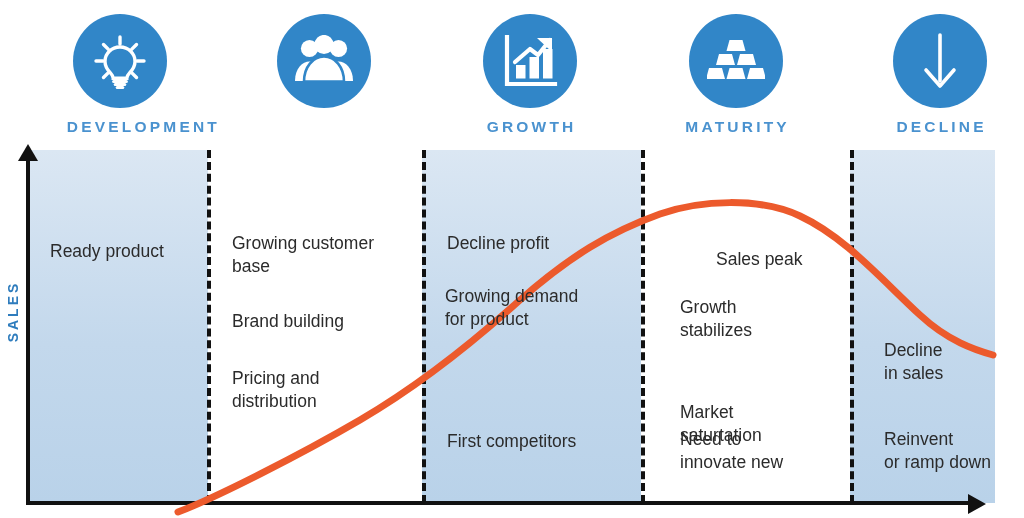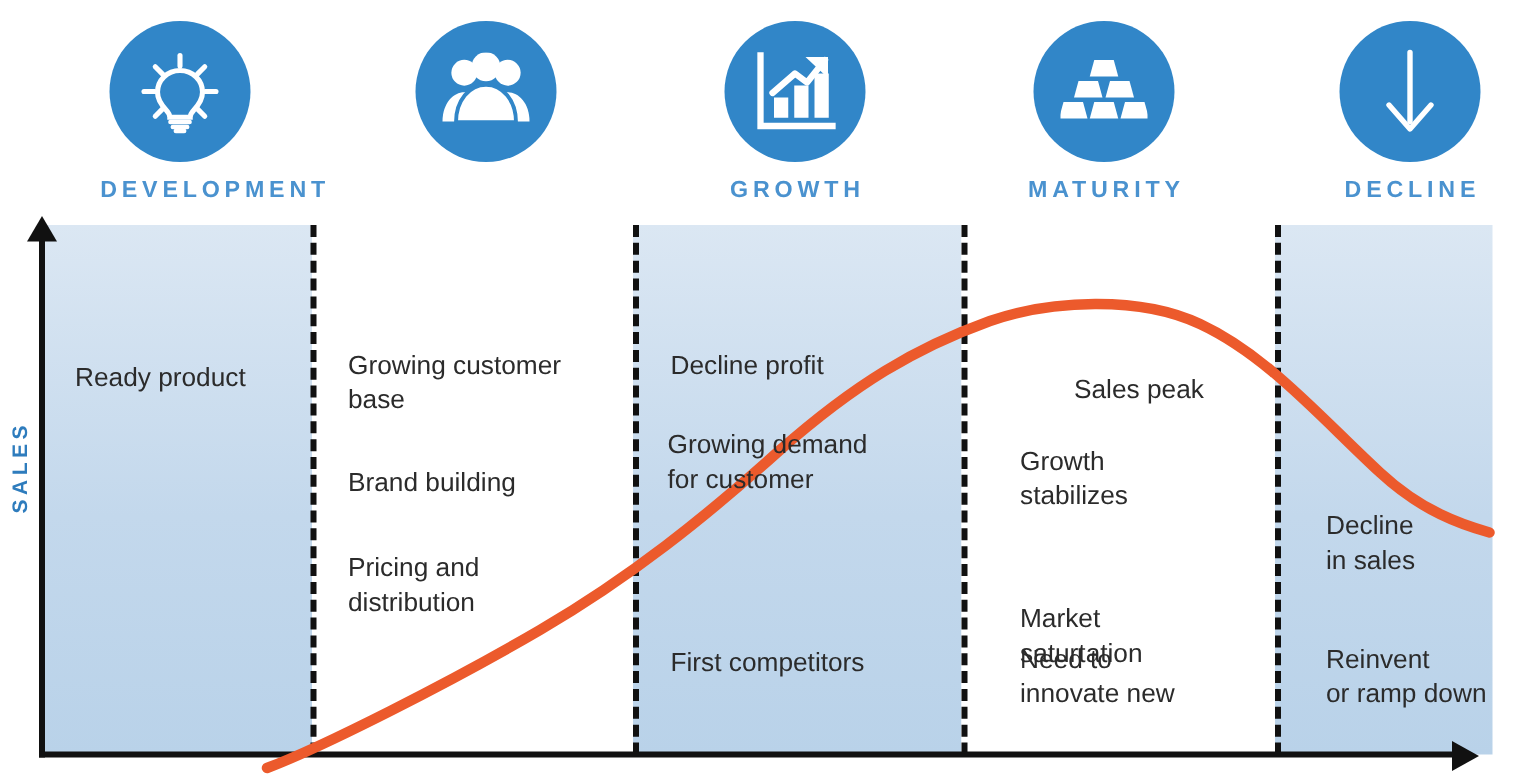--- a/index.html
+++ b/index.html
@@ -259,21 +259,21 @@
   <div class="note" style="left:50px;  top:240px;">Ready product</div>
 
   <div class="note" style="left:232px; top:310px;">Brand building</div>
   <div class="note" style="left:232px; top:232px;">Growing customer
 base</div>
   <div class="note" style="left:232px; top:367px;">Pricing and
 distribution</div>
 
   <div class="note" style="left:447px; top:232px;">Decline profit</div>
   <div class="note" style="left:445px; top:285px;">Growing demand
-for customer</div>
+for product</div>
   <div class="note" style="left:447px; top:430px;">First competitors</div>
 
   <div class="note" style="left:716px; top:248px;">Sales peak</div>
   <div class="note" style="left:680px; top:296px;">Growth
 stabilizes</div>
   <div class="note" style="left:680px; top:357px;margin-top:44px;">Market
 saturtation</div>
   <div class="note" style="left:680px; top:428px;">Need to
 innovate new</div>
 

